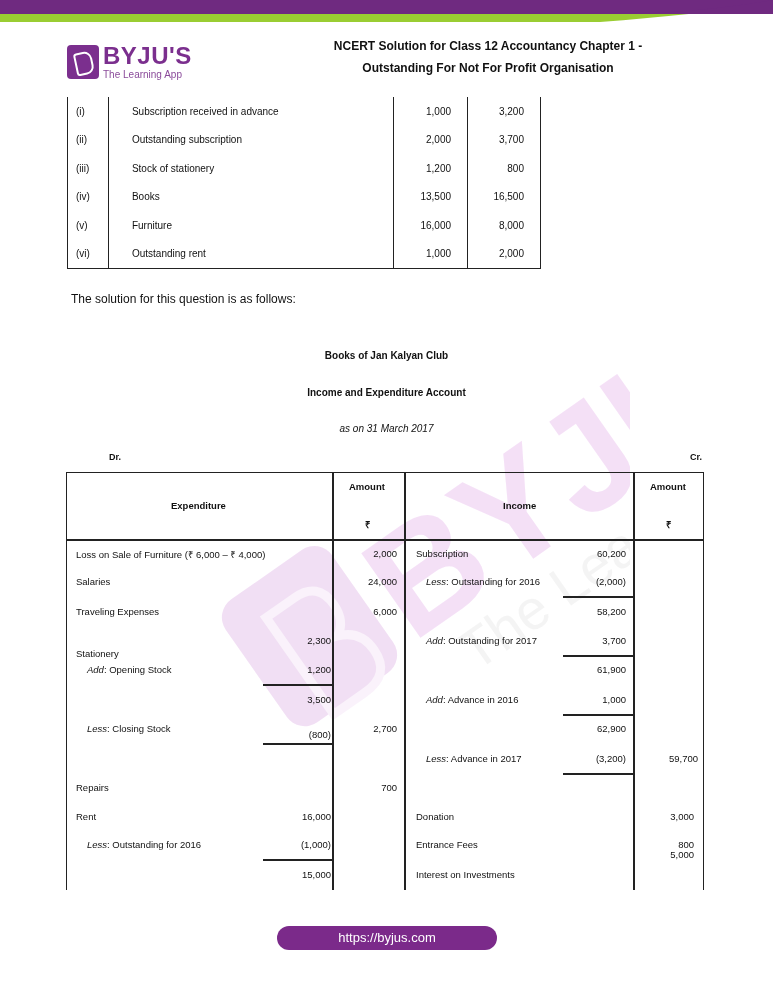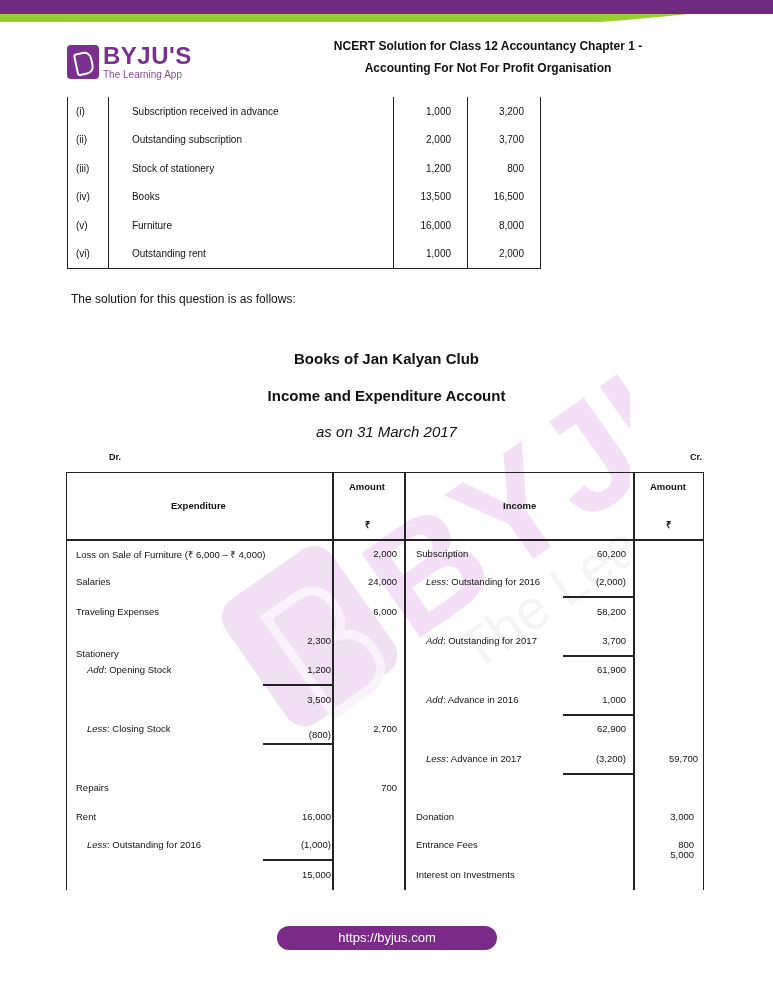--- a/index.html
+++ b/index.html
@@ -26,21 +26,21 @@
   .tbl1 { position: absolute; left: 67px; top: 97px; width: 474px; border-collapse: collapse; font-size: 10px; }
   .tbl1 td { height: 28.5px; vertical-align: middle; }
   .tbl1 .c1 { width: 41px; padding-left: 8px; border-left: 1.5px solid #222; border-right: 1.5px solid #222; }
   .tbl1 .c2 { width: 286px; padding-left: 23px; border-right: 1.5px solid #222; }
   .tbl1 .c3 { width: 74px; text-align: right; padding-right: 16px; border-right: 1.5px solid #222; }
   .tbl1 .c4 { width: 73px; text-align: right; padding-right: 16px; border-right: 1.5px solid #222; }
   .tbl1 tr:last-child td { border-bottom: 1.5px solid #222; }
 
   .intro { position: absolute; left: 71px; top: 292px; font-size: 12px; color: #111; }
 
-  .center-line { position: absolute; left: 0; width: 773px; text-align: center; font-size: 15px; }
+  .center-line { position: absolute; left: 0; width: 773px; text-align: center; font-size: 10px; }
   .bold { font-weight: bold; }
   .italic { font-style: italic; }
   .drcr { position: absolute; top: 452px; font-size: 9px; font-weight: bold; }
 
   
   .acct { position: absolute; left: 66px; top: 472px; width: 638px; height: 418px; border-top: 1.5px solid #222; border-left: 1.5px solid #222; border-right: 1.5px solid #222; font-size: 9.5px; }
   .vline { position: absolute; top: 0; bottom: 0; width: 1.5px; background: #222; }
   .hline { position: absolute; height: 1.5px; background: #222; }
   .cell { position: absolute; white-space: nowrap; }
   .r { text-align: right; }
@@ -65,21 +65,21 @@
 <div class="logo">
   <div class="logo-mark"></div>
   <div class="logo-text">
     <span class="logo-name">BYJU'S</span>
     <span class="logo-tag">The Learning App</span>
   </div>
 </div>
 
 <div class="doc-title">
   <div>NCERT Solution for Class 12 Accountancy Chapter 1 -</div>
-  <div>Accounting For Not For Profit Organisation</div>
+  <div>Outstanding For Not For Profit Organisation</div>
 </div>
 
 <svg class="watermark" viewBox="0 0 460 460">
   <g transform="rotate(-35 230 230)">
     <rect x="30" y="190" width="130" height="150" rx="22" fill="#e7c6ec"></rect>
     <path d="M70,225 h35 q28,0 28,28 q0,20 -15,28 q22,8 22,32 q0,30 -32,30 h-38 z" fill="none" stroke="#f6e9f8" stroke-width="9"></path>
     <text x="175" y="330" font-family="Liberation Sans, sans-serif" font-weight="bold" font-size="150" fill="#ecc7f0">BYJU'S</text>
     <text x="210" y="390" font-family="Liberation Sans, sans-serif" font-size="56" fill="#ececec">The Learning App</text>
   </g>
 </svg>

